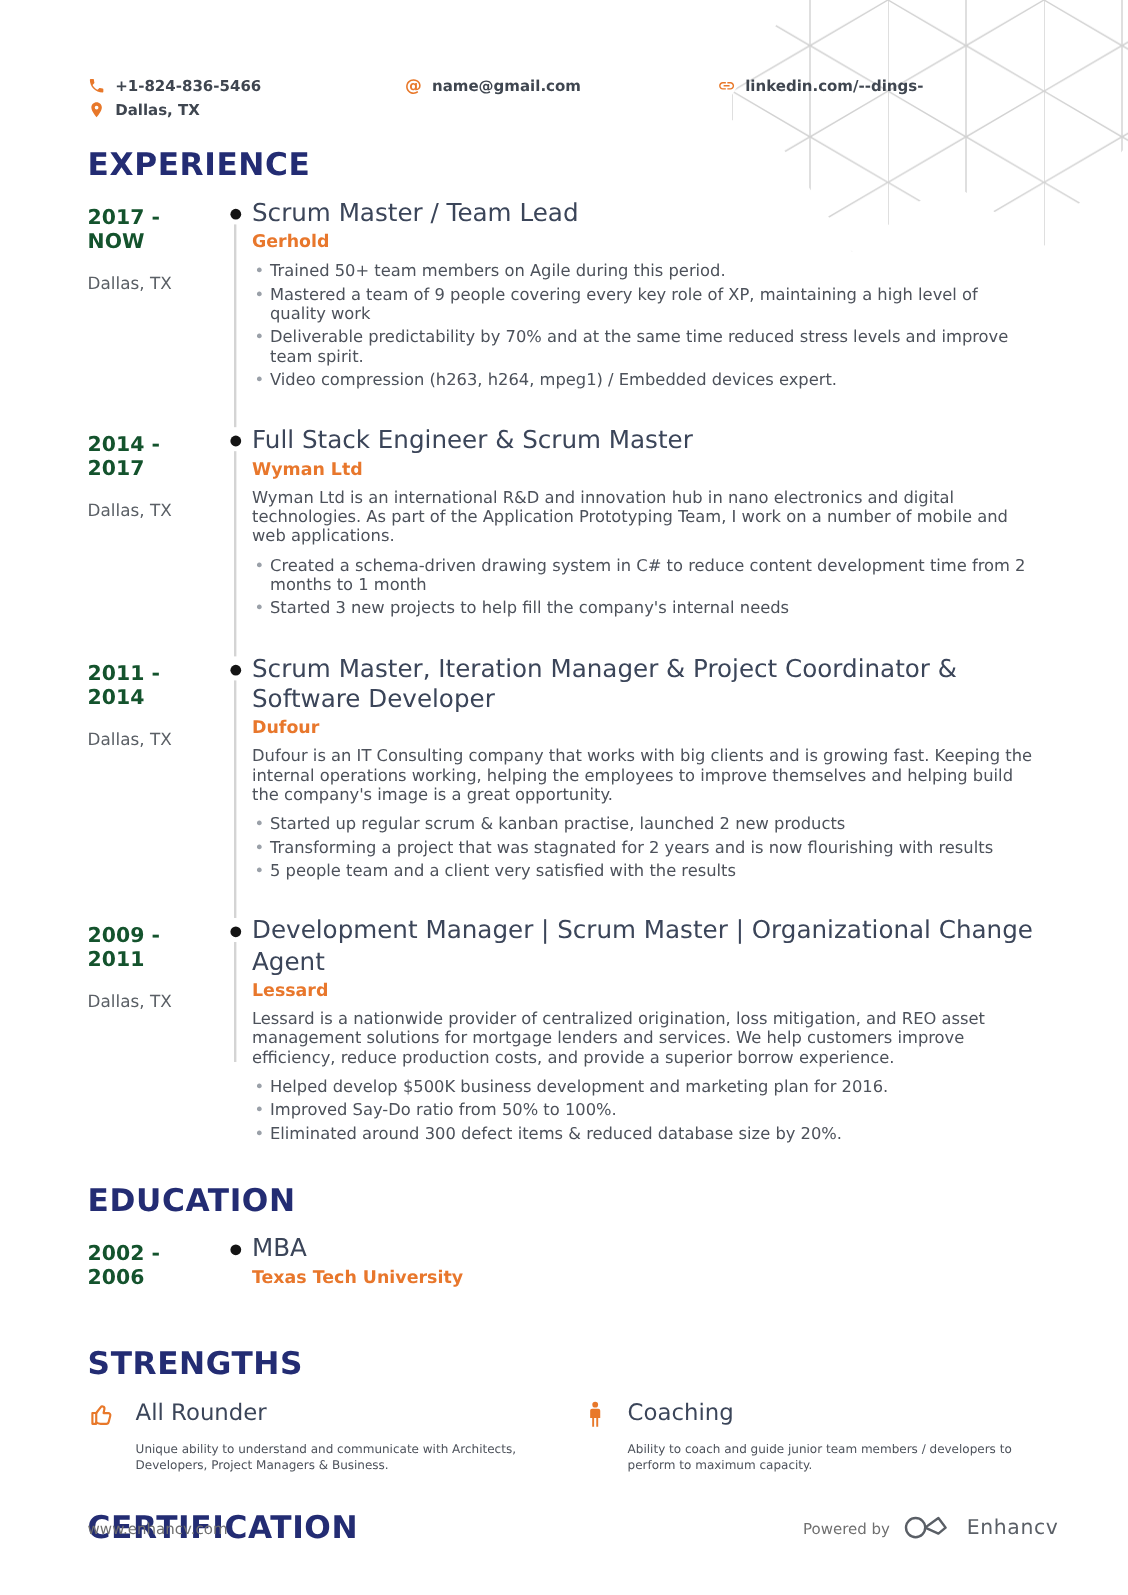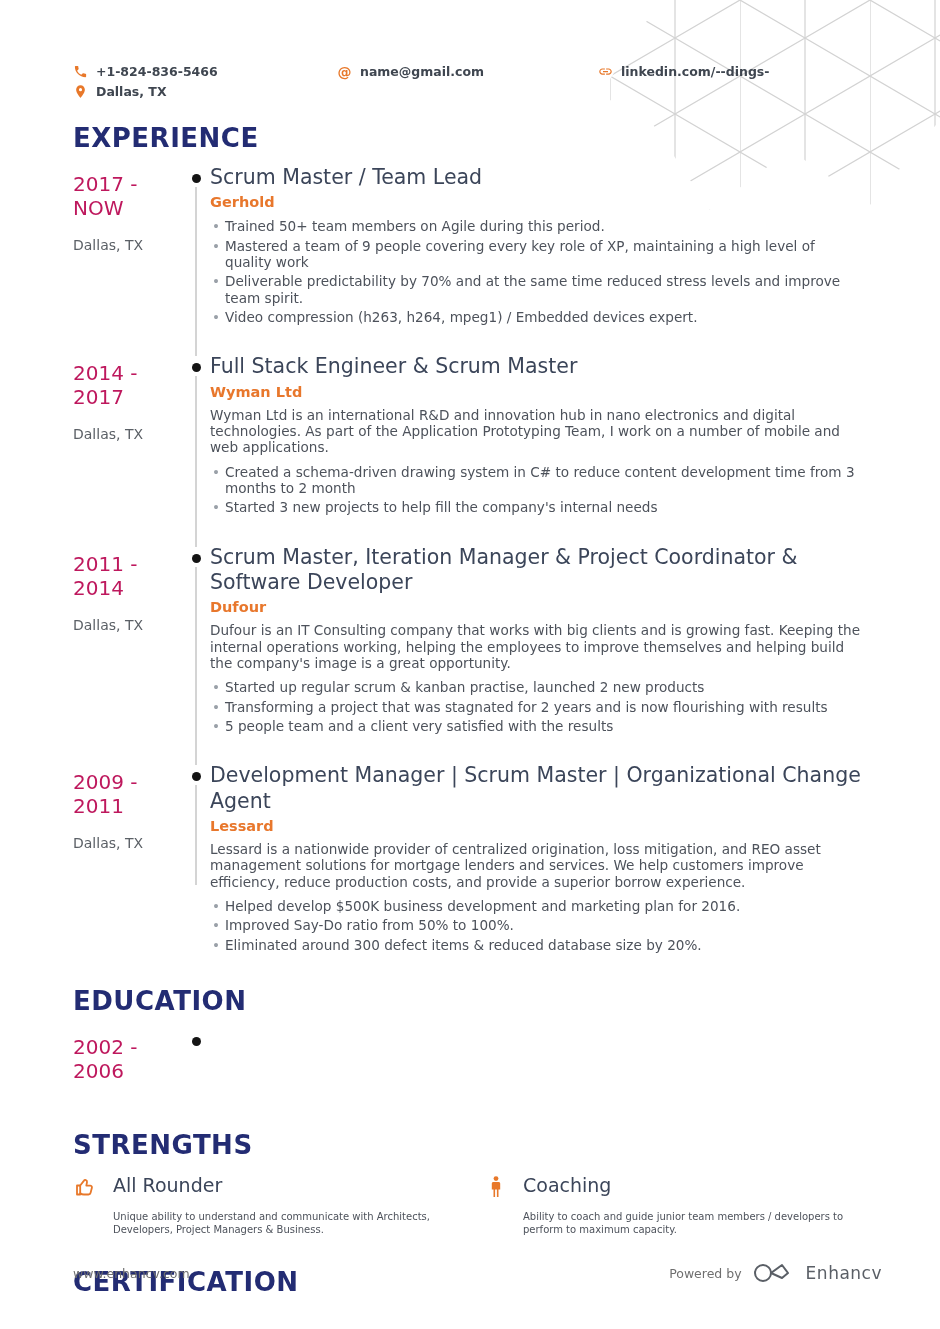--- a/index.html
+++ b/index.html
@@ -34,21 +34,21 @@
   .sec-heading {
     font-size:26px; font-weight:bold; color:#232c73; letter-spacing:0.5px;
     margin-bottom:14px;
   }
   .sec { margin-bottom:30px; }
 
   
   .entry { display:grid; grid-template-columns:109px 28px 1fr; margin-bottom:28px; position:relative; }
   .entry:last-child { margin-bottom:0; }
   .e-left { padding-top:5px; }
-  .e-dates { font-size:20px; font-weight:normal; color:#be185d; margin-bottom:17px; }
+  .e-dates { font-size:17px; font-weight:bold; color:#14532d; margin-bottom:17px; }
   .e-loc { font-size:14px; color:#5b6066; }
   .e-mid { position:relative; }
   .tl-dot { position:absolute; left:50%; top:7px; width:9px; height:9px;
     margin-left:-4.5px; border-radius:50%; background:#141414; }
   .tl-line { position:absolute; left:50%; top:20px; width:1.5px; margin-left:-0.75px;
     background:#d4d4d4; bottom:-28px; }
   .entry.line-short .tl-line { bottom:auto; height:100px; }
   .e-title { font-size:20.5px; color:#3b4559; line-height:1.24; margin-top:-2px; }
   .e-company { font-size:14.5px; font-weight:bold; color:#e8772c; margin-top:4px; }
   .e-desc { font-size:13.6px; color:#4d525b; line-height:1.2; margin-top:7px; }
@@ -163,21 +163,21 @@
         </div>
         <div class="e-mid">
           <span class="tl-dot"></span>
           <span class="tl-line"></span>
         </div>
         <div class="e-body">
           <div class="e-title">Full Stack Engineer &amp; Scrum Master</div>
           <div class="e-company">Wyman Ltd</div>
           <div class="e-desc">Wyman Ltd is an international R&amp;D and innovation hub in nano electronics and digital technologies. As part of the Application Prototyping Team, I work on a number of mobile and web applications.</div>
           <ul class="bullets">
-            <li>Created a schema-driven drawing system in C# to reduce content development time from 3 months to 2 month</li>
+            <li>Created a schema-driven drawing system in C# to reduce content development time from 2 months to 1 month</li>
             <li>Started 3 new projects to help fill the company's internal needs</li>
           </ul>
         </div>
       </div>
 
       <div class="entry">
         <div class="e-left">
           <div class="e-dates">2011 - 2014</div>
           <div class="e-loc">Dallas, TX</div>
         </div>
@@ -221,20 +221,24 @@
 
     <div class="sec">
       <div class="sec-heading">EDUCATION</div>
       <div class="entry no-line">
         <div class="e-left">
           <div class="e-dates">2002 - 2006</div>
         </div>
         <div class="e-mid">
           <span class="tl-dot"></span>
 
+        </div>
+        <div class="e-body">
+          <div class="e-title">MBA</div>
+          <div class="e-company">Texas Tech University</div>
         </div>
       </div>
     </div>
 
     <div class="sec">
       <div class="sec-heading">STRENGTHS</div>
       <div class="two-col">
         <div class="strength">
           <div class="strength-head">
             <span class="s-icon">

